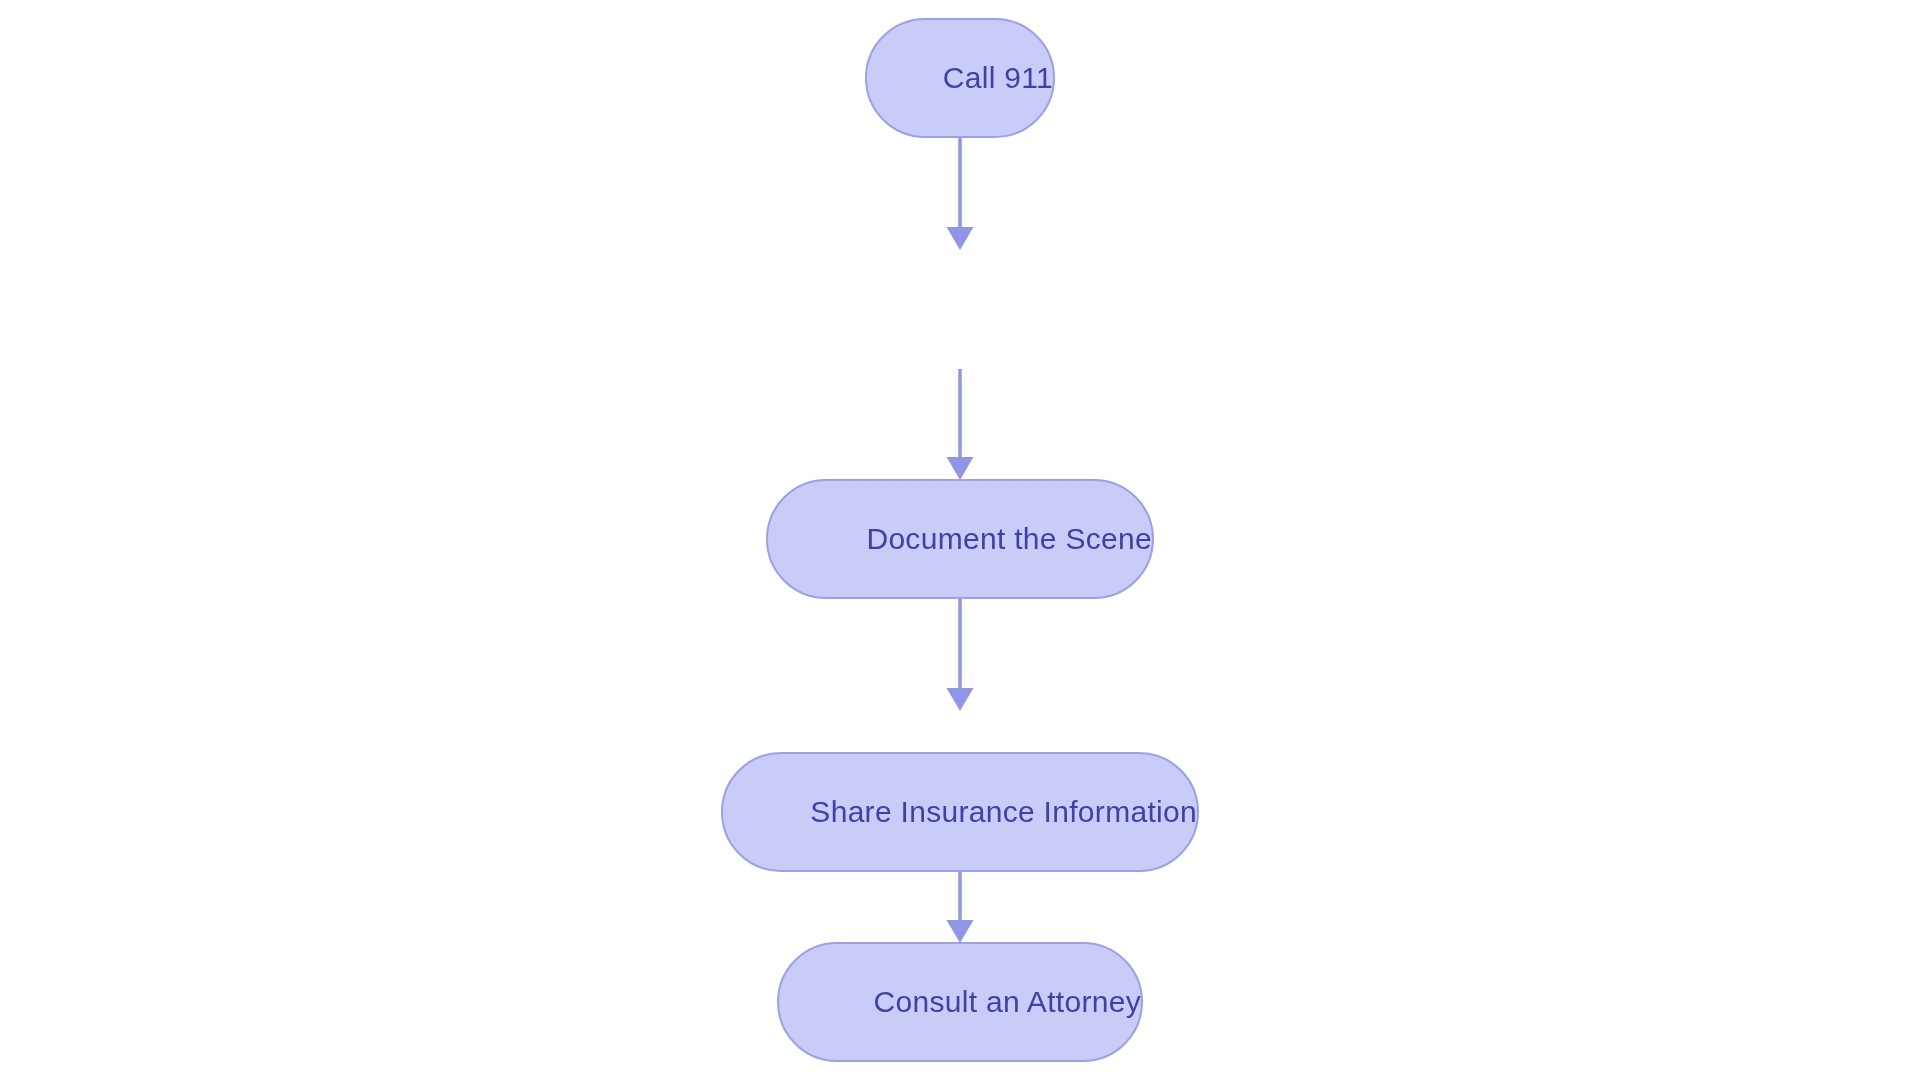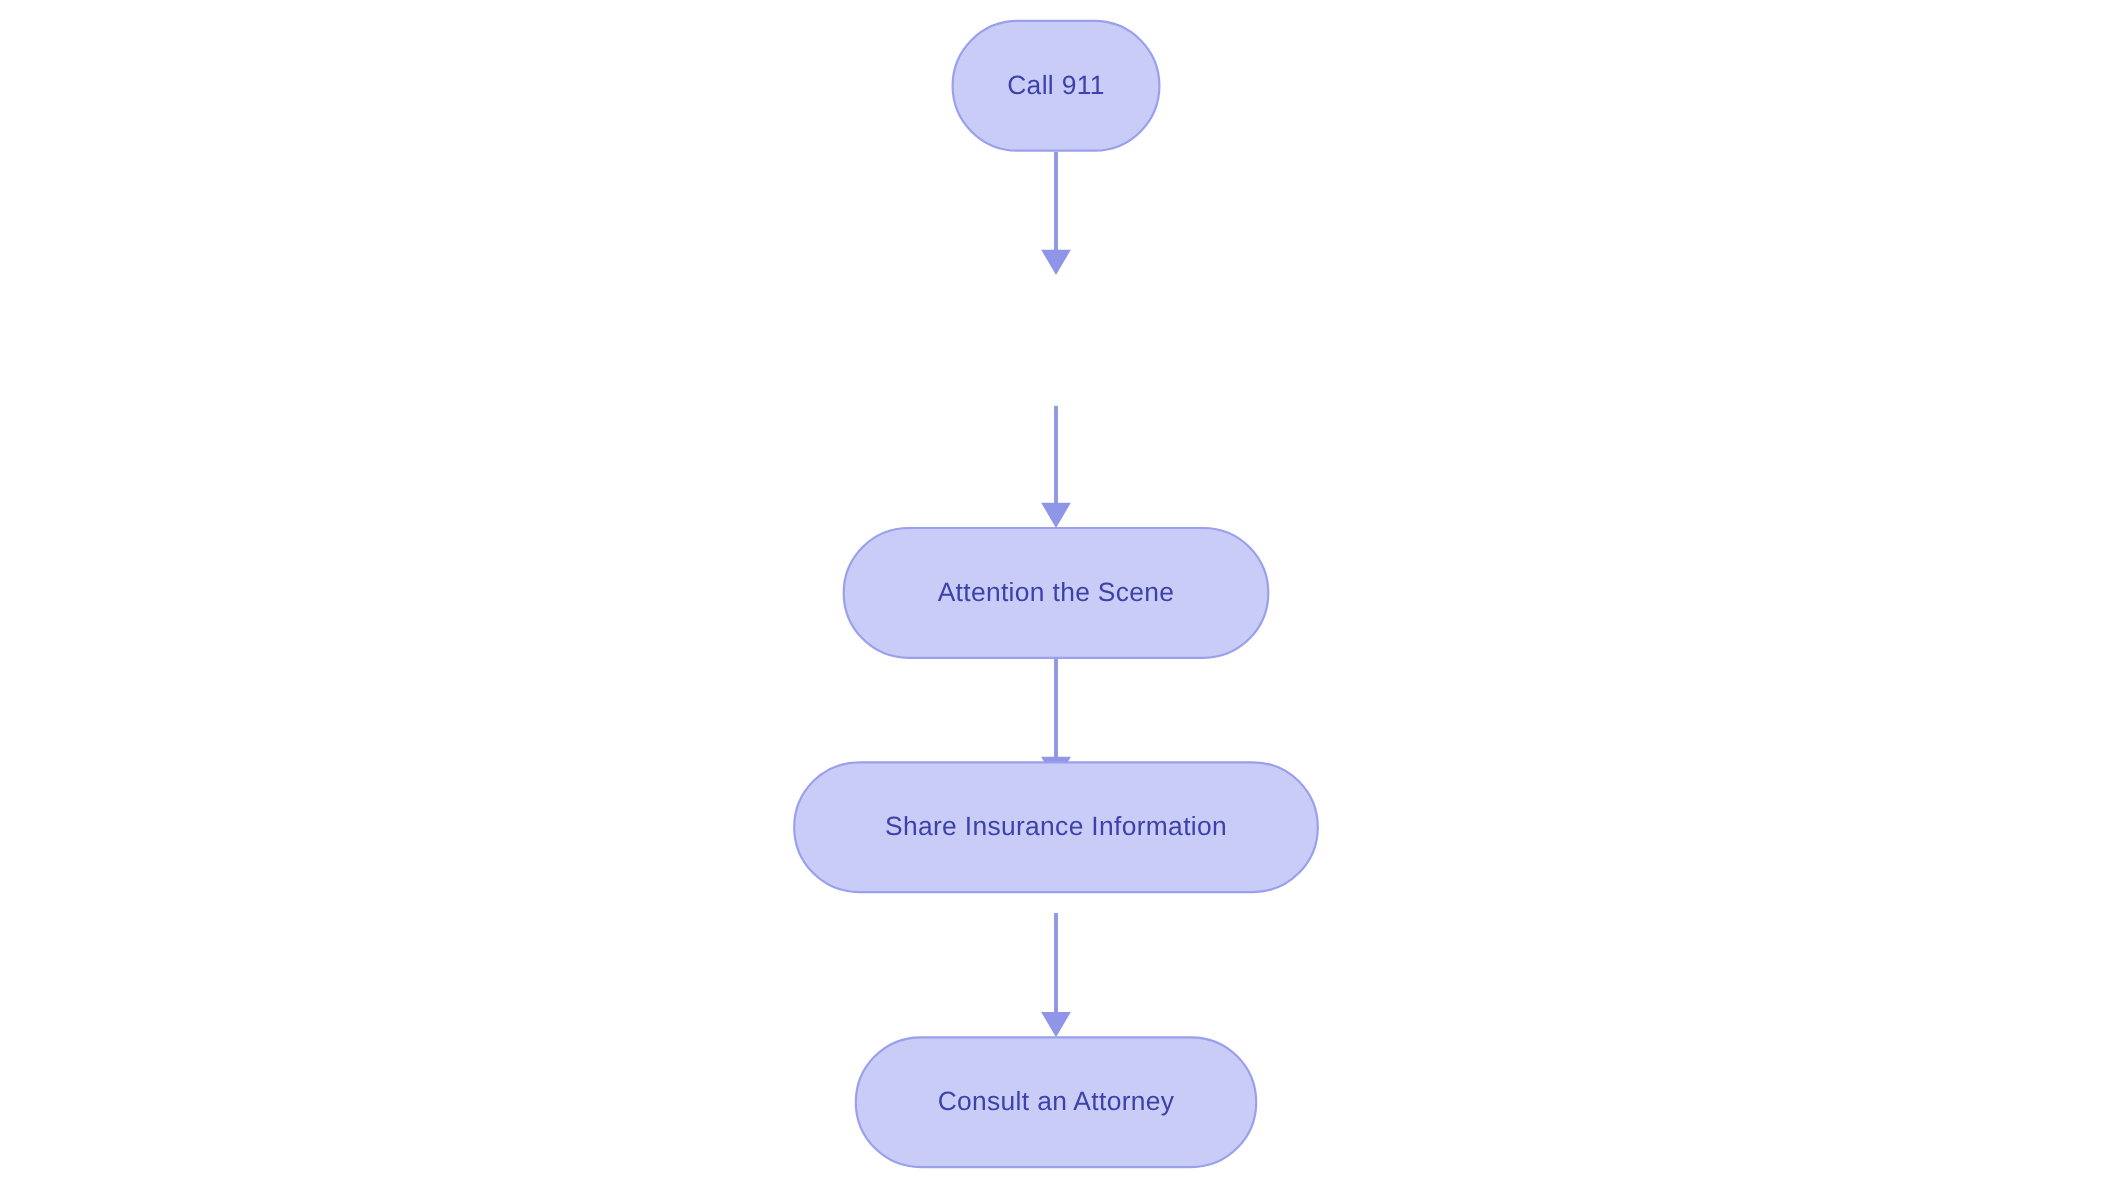--- a/index.html
+++ b/index.html
@@ -37,35 +37,35 @@
   .edge polygon {
     fill: var(--arrow);
   }
   .flow-node {
     position: absolute;
     left: 50%;
     transform: translateX(-50%);
     height: 120px;
     display: flex;
     align-items: center;
-    justify-content: center;
+    justify-content: flex-end;
     background: var(--node-fill);
     border: 2px solid var(--node-border);
     border-radius: 60px;
     color: var(--node-text);
-    font-size: 24px;
+    font-size: 30px;
     font-weight: 400;
     letter-spacing: 0.3px;
     white-space: nowrap;
     text-align: center;
   }
   .node-1 { top: 18px;  width: 190px; }
   .node-2 { top: 249px; width: 406px; }
   .node-3 { top: 479px; width: 388px; }
-  .node-4 { top: 692px; width: 478px; }
+  .node-4 { top: 752px; width: 478px; }
   .node-5 { top: 942px; width: 366px; }
 </style>
 </head>
 <body>
 
 <div class="canvas">
 
   <svg class="edges-layer" width="1920" height="1083" viewBox="0 0 1920 1083" aria-hidden="true">
     <g class="edge">
       <line x1="960" y1="138" x2="960" y2="229"></line>
@@ -84,21 +84,21 @@
       <polygon points="946.5,920 973.5,920 960,943"></polygon>
     </g>
   </svg>
 
   <div class="flow-node node-1">
     <span>Call 911</span>
   </div>
 
 
   <div class="flow-node node-3">
-    <span>Attention the Scene</span>
+    <span>Document the Scene</span>
   </div>
 
   <div class="flow-node node-4">
     <span>Share Insurance Information</span>
   </div>
 
   <div class="flow-node node-5">
     <span>Consult an Attorney</span>
   </div>
 

